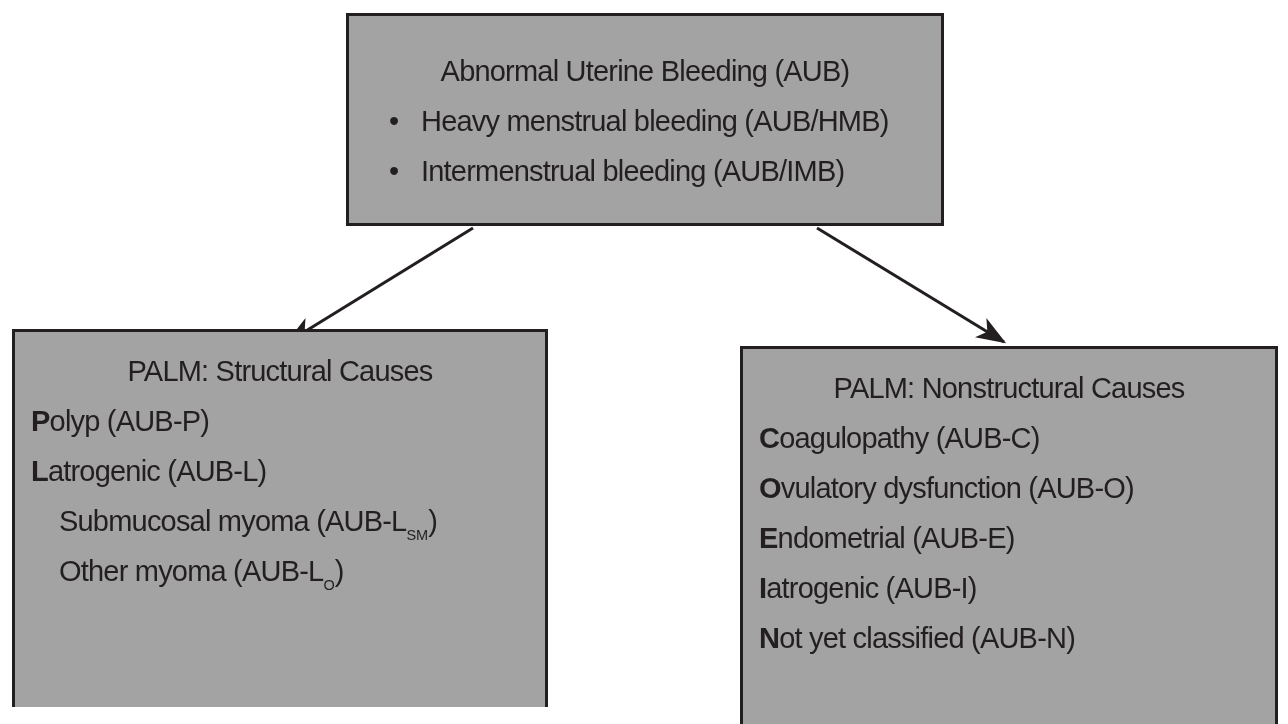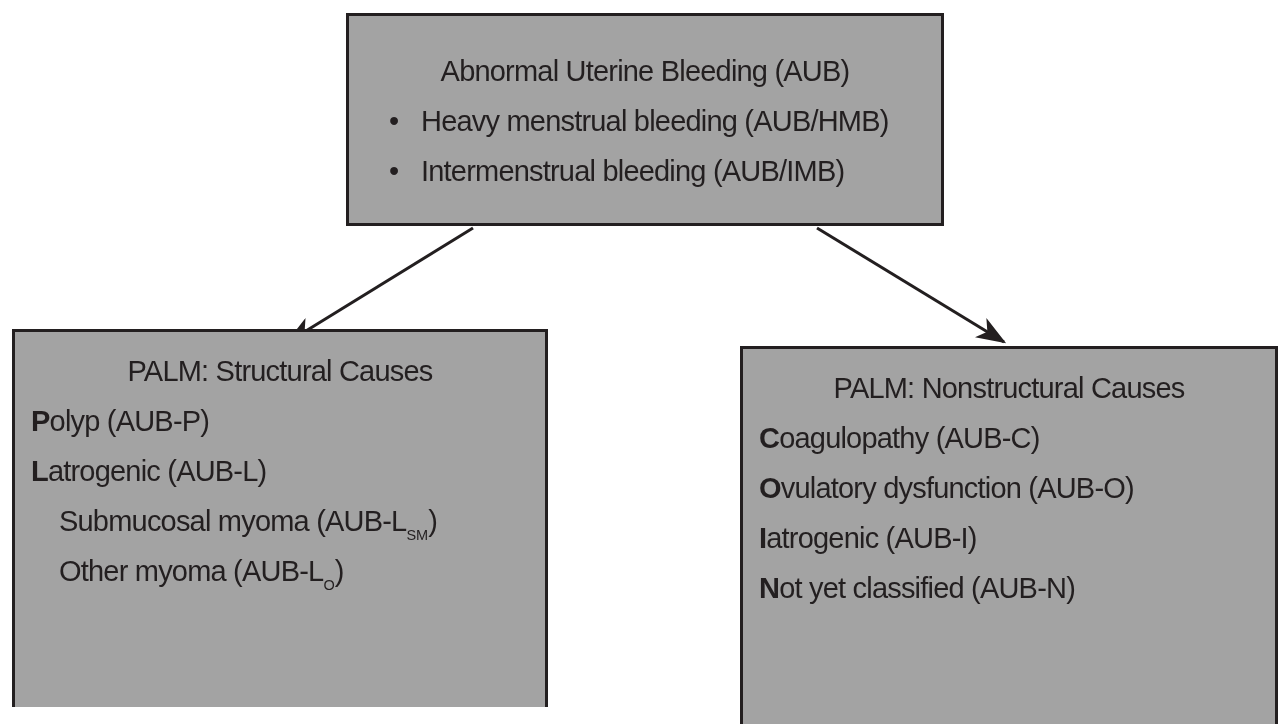--- a/index.html
+++ b/index.html
@@ -94,16 +94,17 @@
     <div class="line indent"><span class="lead"></span><span>Submucosal myoma (AUB-L</span><sub class="code-sub">SM</sub><span>)</span></div>
     <div class="line indent"><span class="lead"></span><span>Other myoma (AUB-L</span><sub class="code-sub">O</sub><span>)</span></div>
   </div>
 </div>
 
 <div class="box" id="coein-box">
   <div class="line title panel-title">PALM: Nonstructural Causes</div>
   <div class="items">
     <div class="line"><span class="lead">C</span><span>oagulopathy (AUB-C)</span><sub class="code-sub"></sub><span></span></div>
     <div class="line"><span class="lead">O</span><span>vulatory dysfunction (AUB-O)</span><sub class="code-sub"></sub><span></span></div>
+    <div class="line"><span class="lead">E</span><span>ndometrial (AUB-E)</span><sub class="code-sub"></sub><span></span></div>
     <div class="line"><span class="lead">I</span><span>atrogenic (AUB-I)</span><sub class="code-sub"></sub><span></span></div>
     <div class="line"><span class="lead">N</span><span>ot yet classified (AUB-N)</span><sub class="code-sub"></sub><span></span></div>
   </div>
 </div>
 
 </body></html>

